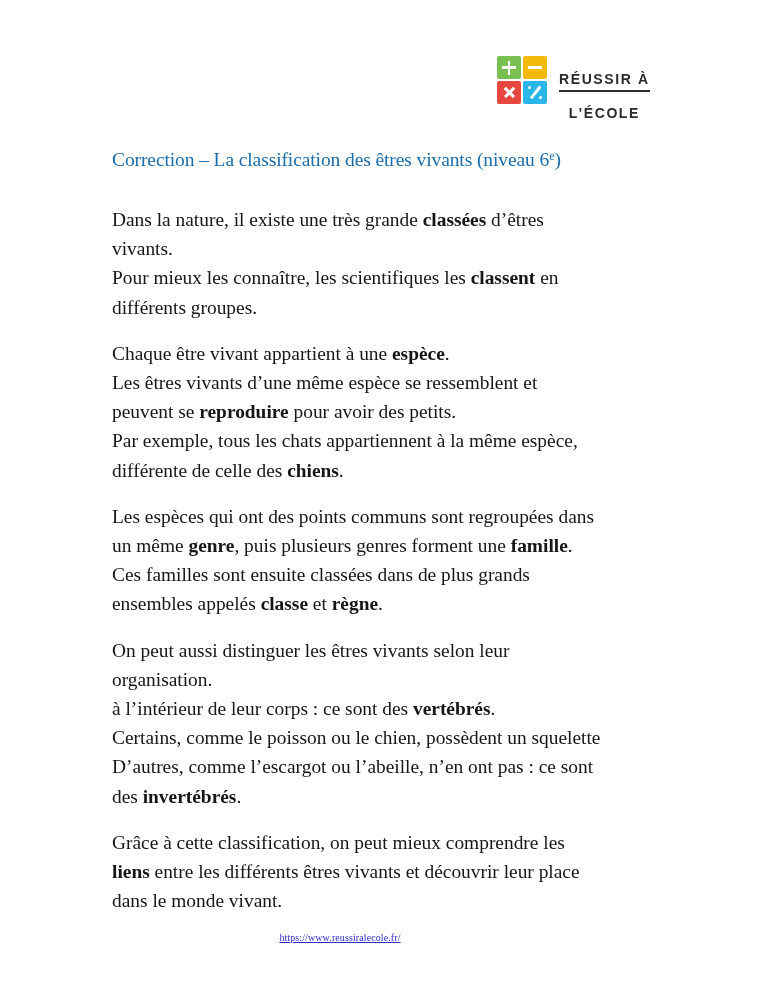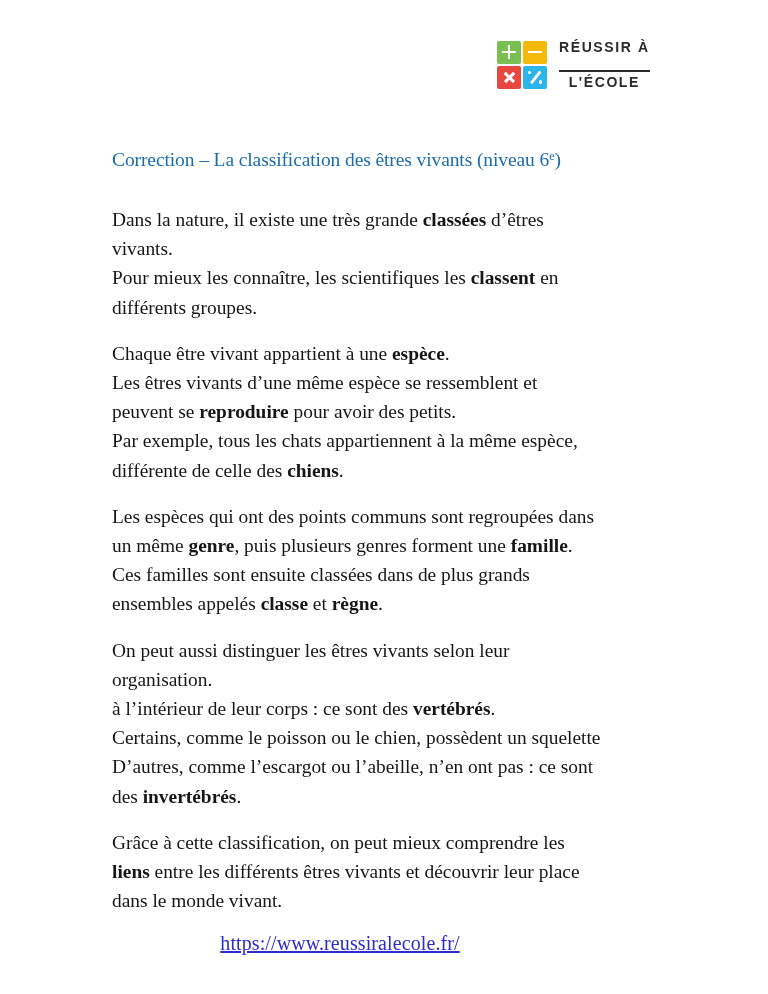--- a/index.html
+++ b/index.html
@@ -109,22 +109,22 @@
 
   .logo-words .word {
     font-family: "Liberation Sans", "DejaVu Sans", sans-serif;
     font-weight: bold;
     font-size: 14px;
     letter-spacing: 1.6px;
     color: #2b2b2b;
     white-space: nowrap;
   }
 
-  .logo-words .word-top { padding-bottom: 16px; }
-  .logo-words .word-bottom { padding-top: 3px; }
+  .logo-words .word-top { padding-bottom: 4px; margin-top: 32px; }
+  .logo-words .word-bottom { padding-top: 14px; }
 
   .logo-rule {
     width: 100%;
     height: 2px;
     background: #2b2b2b;
   }
 
   
   .doc-title {
     position: absolute;
@@ -162,21 +162,21 @@
 
   .para b { font-weight: bold; }
 
   
   .footer-link {
     position: absolute;
     top: 932px;
     left: 0;
     width: 680px;
     text-align: center;
-    font-size: 20px;
+    font-size: 10px;
     color: #2c2ccc;
     text-decoration: underline;
     letter-spacing: 0.1px;
   }
 </style>
 </head>
 <body>
 
 <div class="page">
 

